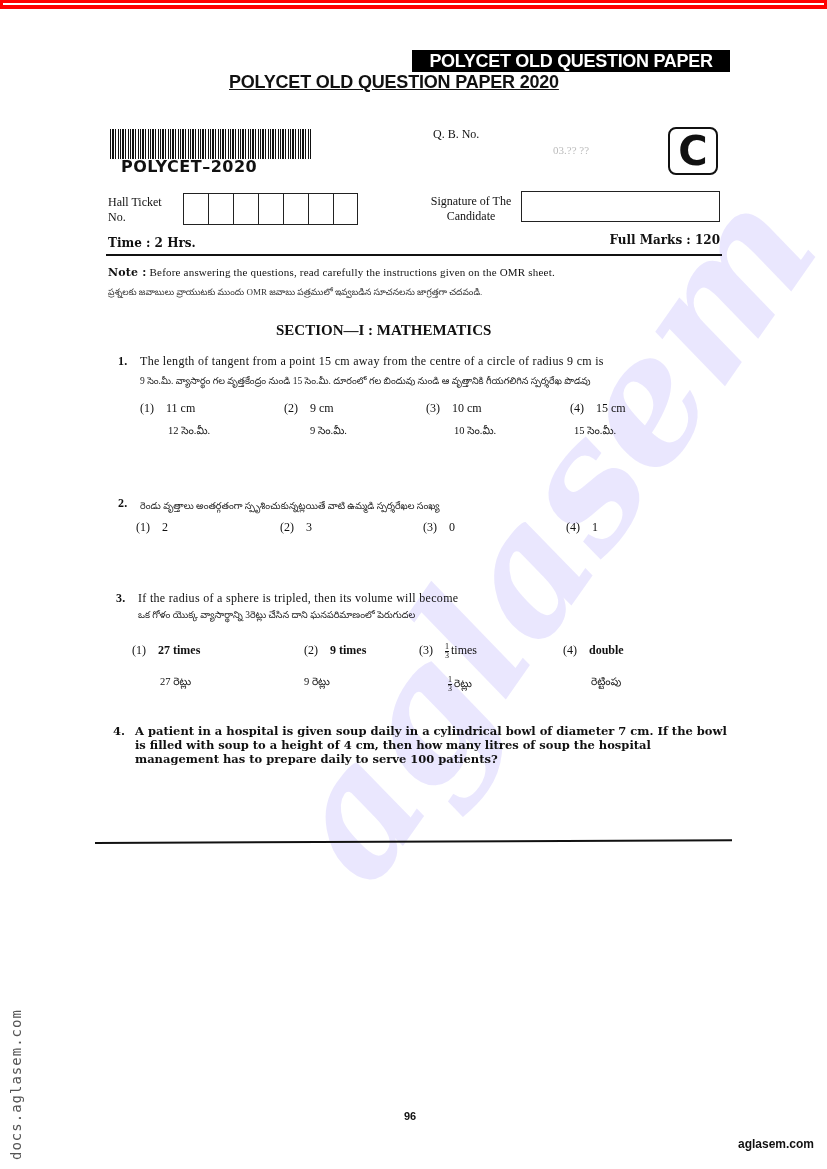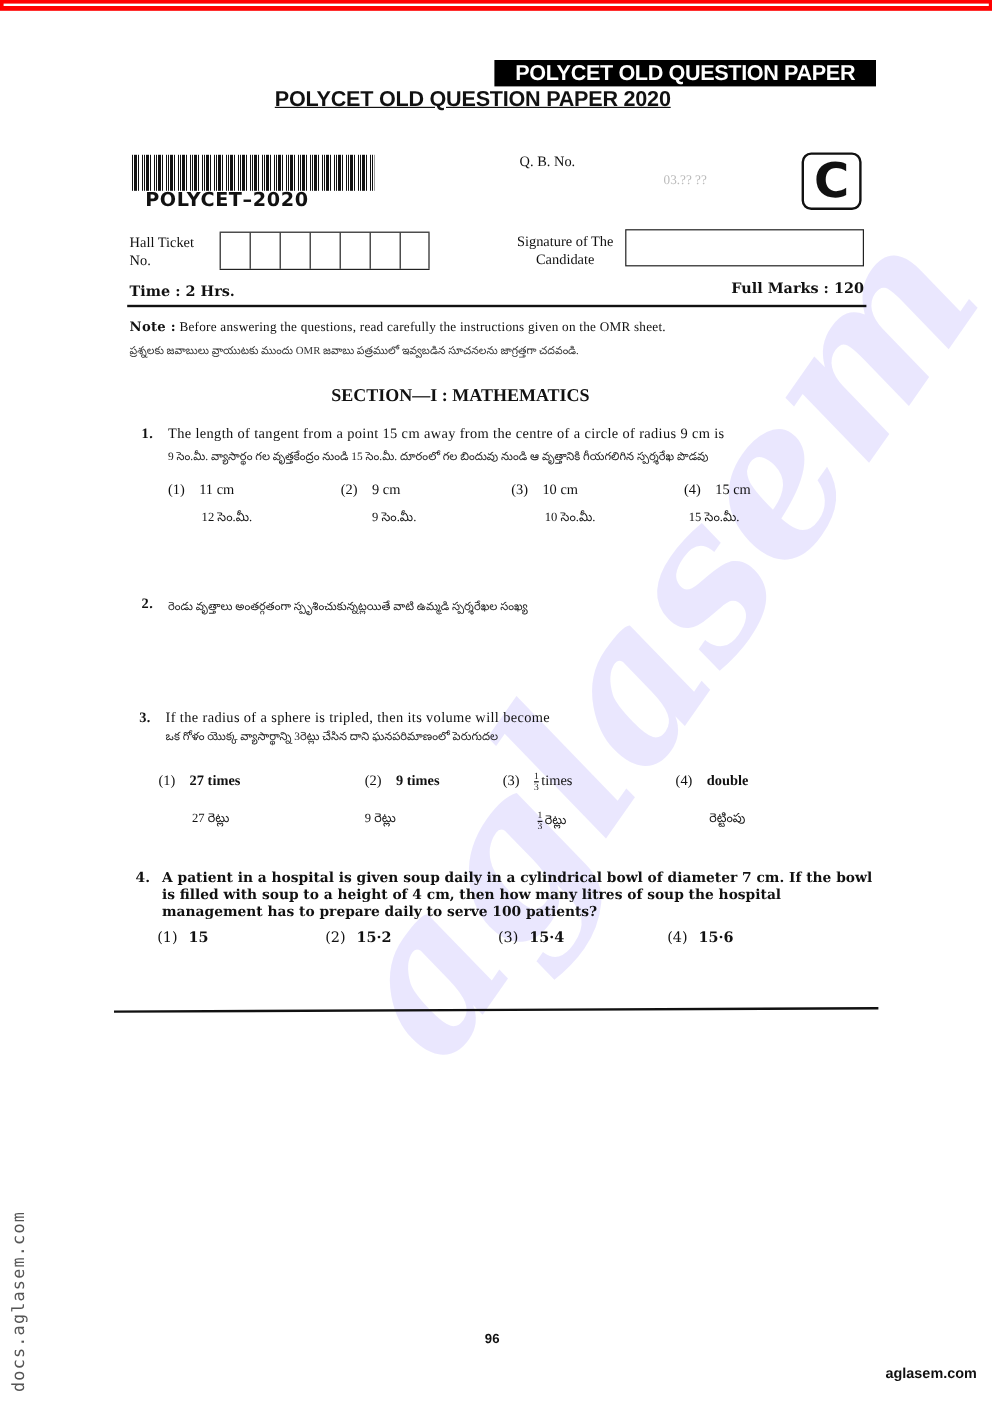--- a/index.html
+++ b/index.html
@@ -205,20 +205,26 @@
     <div class="opt-te" style="left:336px;">10 సెం.మీ.</div>
     <div class="opt-te" style="left:456px;">15 సెం.మీ.</div>
   </div>
 </div>
 
 <div class="q" style="top:496px;">
   <div class="stem">
     <span class="num">2.</span>
   </div>
   <div class="te" style="margin-top:3px;">రెండు వృత్తాలు అంతర్గతంగా స్పృశించుకున్నట్లయితే వాటి ఉమ్మడి స్పర్శరేఖల సంఖ్య</div>
+  <div class="opts" style="margin-top:6px;">
+    <div class="opt" style="left:18px;"><span class="ol">(1)</span><span>2</span></div>
+    <div class="opt" style="left:162px;"><span class="ol">(2)</span><span>3</span></div>
+    <div class="opt" style="left:305px;"><span class="ol">(3)</span><span>0</span></div>
+    <div class="opt" style="left:448px;"><span class="ol">(4)</span><span>1</span></div>
+  </div>
 </div>
 
 <div class="q" style="top:591px; left:116px;">
   <div class="stem">
     <span class="num">3.</span>
     <span>If the radius of a sphere is tripled, then its volume will become</span>
   </div>
   <div class="te" style="margin-top:3px;">ఒక గోళం యొక్క వ్యాసార్థాన్ని 3రెట్లు చేసిన దాని ఘనపరిమాణంలో పెరుగుదల</div>
   <div class="opts" style="margin-top:20px;">
     <div class="opt" style="left:16px;"><span class="ol">(1)</span><span style="font-weight:bold;">27  times</span></div>
@@ -232,25 +238,19 @@
     <div class="opt-te" style="left:332px;"><span class="frac"><span class="n">1</span><span>3</span></span><span>రెట్లు</span></div>
     <div class="opt-te" style="left:475px;">రెట్టింపు</div>
   </div>
 </div>
 
 <div class="q q4" style="top:724px; left:113px; width:620px;">
   <div class="stem">
     <span class="num">4.</span>
     <span>A patient in a hospital is given soup daily in a cylindrical bowl of diameter 7 cm. If the bowl is filled with soup to a height of 4 cm, then how many litres of soup the hospital management has to prepare daily to serve 100 patients?</span>
   </div>
-  <div class="opts" style="margin-top:8px; font-weight:bold;">
-    <div class="opt" style="left:18px;"><span class="ol" style="font-weight:normal;">(1)</span><span>15</span></div>
-    <div class="opt" style="left:158px;"><span class="ol" style="font-weight:normal;">(2)</span><span>15·2</span></div>
-    <div class="opt" style="left:302px;"><span class="ol" style="font-weight:normal;">(3)</span><span>15·4</span></div>
-    <div class="opt" style="left:443px;"><span class="ol" style="font-weight:normal;">(4)</span><span>15·6</span></div>
-  </div>
 </div>
 
 <div class="rule-bottom"></div>
 
 <div class="side-url">docs.aglasem.com</div>
 <div class="page-num">96</div>
 <div class="site">aglasem.com</div>
 
 </body></html>

